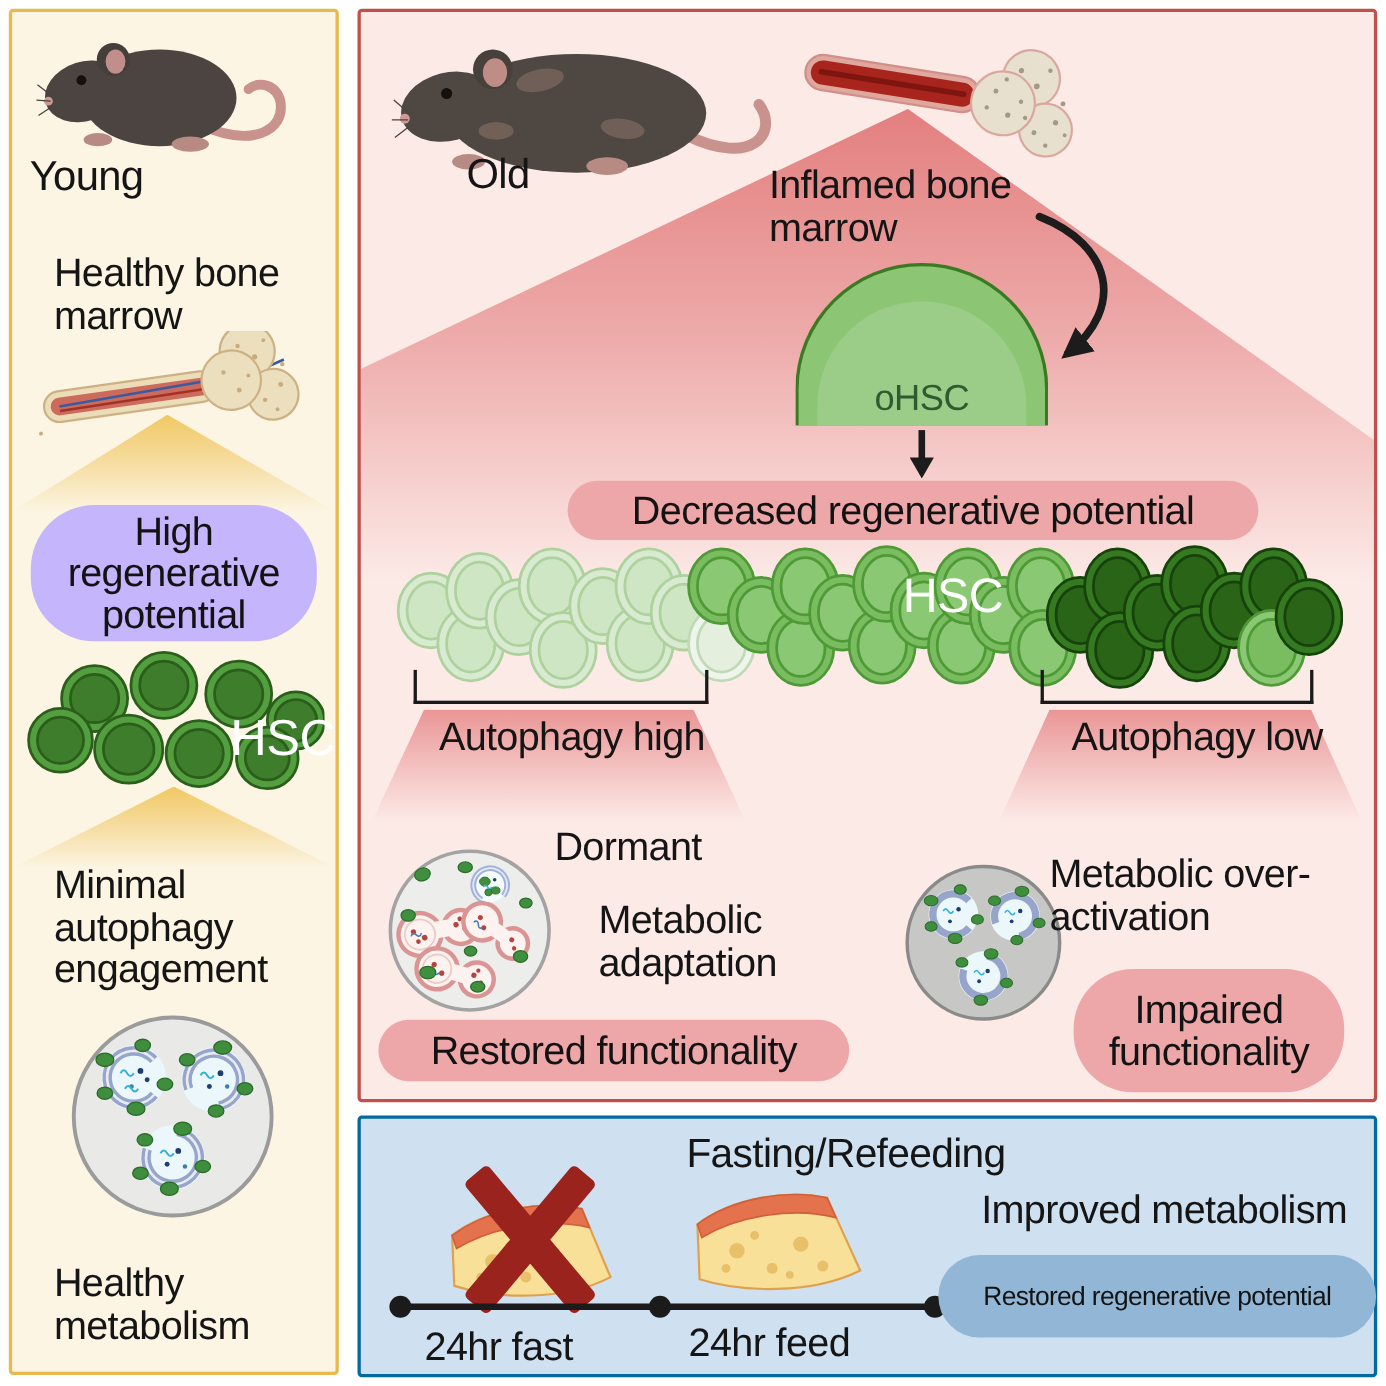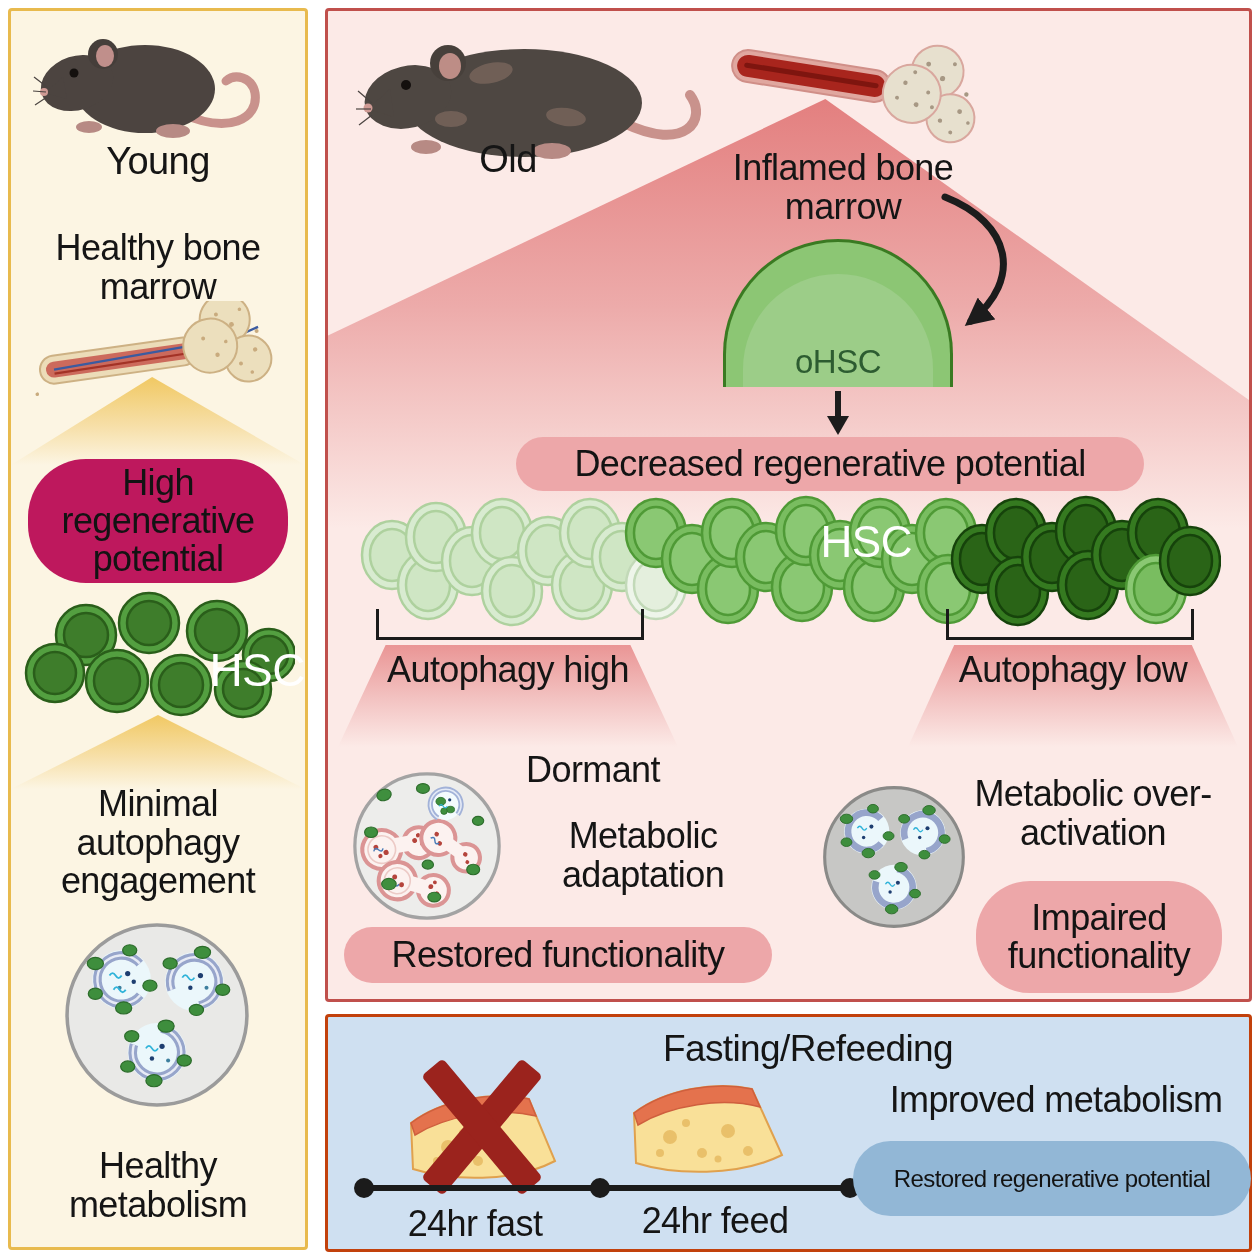--- a/index.html
+++ b/index.html
@@ -2,22 +2,22 @@
 <html><head>
 <meta charset="utf-8">
 <style>
   html,body{margin:0;padding:0;background:#ffffff;}
   #fig{position:relative;width:1260px;height:1260px;background:#ffffff;overflow:hidden;
        font-family:"Liberation Sans","DejaVu Sans",sans-serif;color:#151515;}
   .abs{position:absolute;}
   .panel{position:absolute;box-sizing:border-box;border-radius:4px;}
   #panel-young{left:8px;top:8px;width:300px;height:1242px;background:#fcf5e3;border:3px solid #e8ba4e;}
   #panel-old{left:325px;top:8px;width:927px;height:994px;background:#fceae7;border:3px solid #c0504c;}
-  #panel-fast{left:325px;top:1014px;width:927px;height:238px;background:#cfe0f1;border:3px solid #c2410c;}
-  .lbl{position:absolute;text-align:center;font-size:36px;line-height:1.07;letter-spacing:-0.6px;color:#151515;}
+  #panel-fast{left:325px;top:1014px;width:927px;height:238px;background:#cfe0f1;border:3px solid #0369a1;}
+  .lbl{position:absolute;font-size:36px;line-height:1.07;letter-spacing:-0.6px;color:#151515;padding-left:16px;}
   .pill{position:absolute;display:flex;align-items:center;justify-content:center;text-align:center;
         font-size:36px;line-height:1.05;letter-spacing:-0.6px;color:#131313;}
   .pill-pink{background:#eda7a9;}
   .pill-blue{background:#92b7d6;}
   .cone{position:absolute;}
   .cone-gold{background:linear-gradient(to bottom,rgba(240,198,92,0.95) 0%,rgba(242,205,118,0.55) 55%,rgba(244,214,140,0) 100%);
              clip-path:polygon(48% 0,100% 100%,0 100%);}
   .cone-red-big{background:linear-gradient(to bottom,rgba(225,118,118,0.92) 0%,rgba(231,146,146,0.72) 48%,rgba(243,200,198,0) 100%);
              clip-path:polygon(54% 0,100% 70%,100% 100%,0 100%,0 55%);}
   .cone-red-sm{background:linear-gradient(to bottom,rgba(232,142,142,0.92) 0%,rgba(236,166,166,0.55) 55%,rgba(247,214,212,0) 100%);
@@ -81,21 +81,21 @@
             <circle cx="172" cy="44" r="2"></circle>
             <circle cx="194" cy="50" r="1.8"></circle>
           <circle cx="226" cy="44" r="2"></circle>
             <circle cx="188,76" cy="76" r="1.8"></circle>
         </g>
       </g>
     </svg>
 
     <div class="cone cone-gold" style="left:0;top:366px;width:294px;height:88px"></div>
 
-    <div class="pill" style="left:17px;top:448px;width:260px;height:124px;border-radius:58px;background:#be185d">
+    <div class="pill" style="left:17px;top:448px;width:260px;height:124px;border-radius:58px;background:#c4b5fd">
       <span style="width:225px">High regenerative potential</span>
     </div>
 
     <svg class="abs" style="left:10px;top:576px" width="274" height="142" viewBox="0 0 274 142">
       <g stroke="#2a5e1a" stroke-width="2.5">
         <g>
             <circle cx="65" cy="48" r="30" fill="#539f40"></circle>
             <circle cx="65" cy="48" r="22" fill="#3e7d2b"></circle>
           </g>
         <g>

